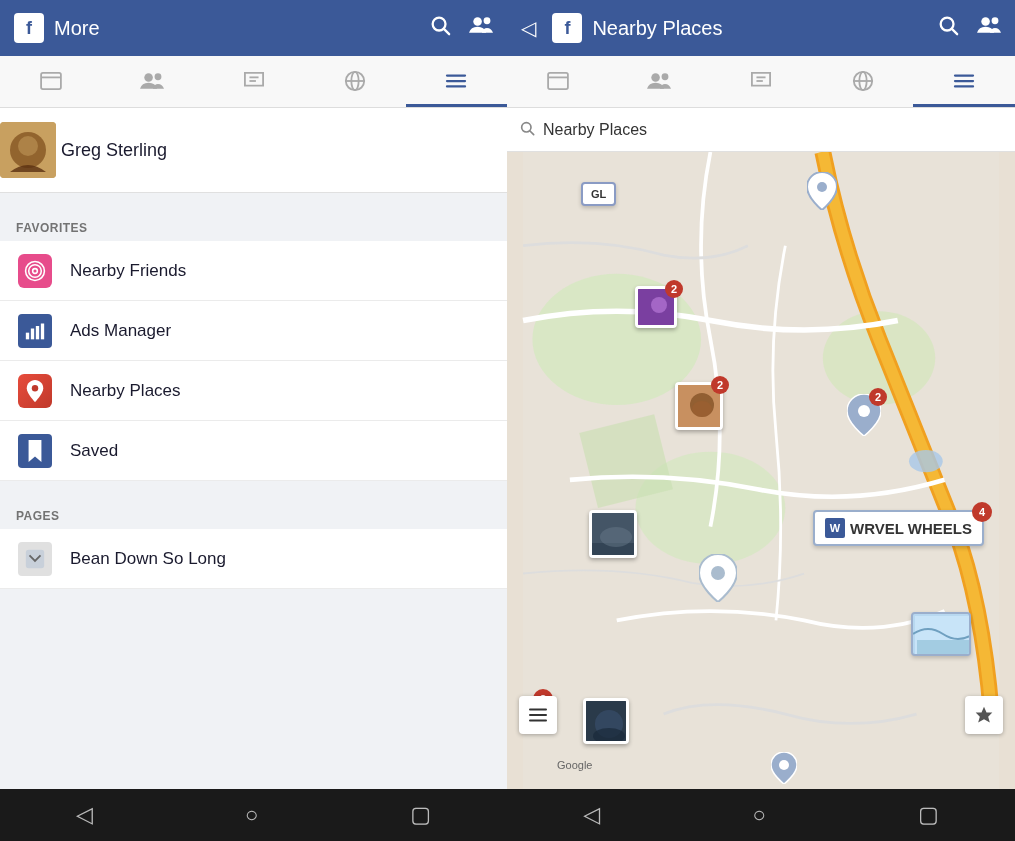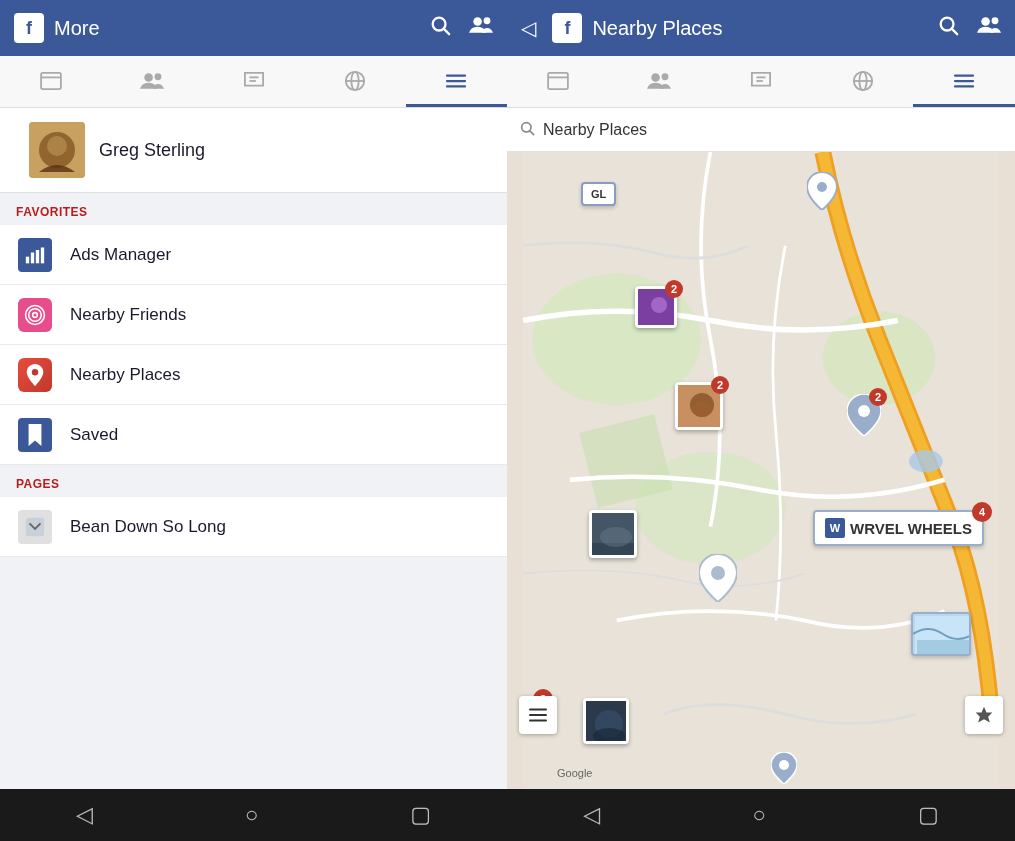--- a/index.html
+++ b/index.html
@@ -101,22 +101,22 @@
       right: 0;
       height: 3px;
       background: #3b5998;
     }
 
     
     .profile-row {
       background: white;
       display: flex;
       align-items: center;
-      padding: 14px 29px;
-      gap: 14px;
+      padding: 14px 0;
+      gap: 5px;
       border-bottom: 1px solid #e0e0e0;
     }
 
     .profile-avatar {
       width: 56px;
       height: 56px;
       border-radius: 4px;
       background: #c8a96e;
       display: flex;
       align-items: center;
@@ -126,24 +126,24 @@
     }
 
     .profile-name {
       font-size: 18px;
       font-weight: 500;
       color: #1a1a2e;
     }
 
     
     .section-label {
-      padding: 12px 16px 6px;
+      padding: 28px 16px 6px;
       font-size: 12px;
       font-weight: 700;
-      color: #b91c1c;
+      color: #737373;
       letter-spacing: 0.5px;
       background: #f0f2f5;
     }
 
     
     .menu-item {
       background: white;
       display: flex;
       align-items: center;
       padding: 0 16px;
@@ -498,43 +498,43 @@
       </div>
       <span class="profile-name">Greg Sterling</span>
     </div>
 
     <div class="section-label">FAVORITES</div>
 
 
 
     <div class="menu-item">
       <div class="menu-icon">
+        <div class="nearby-friends-icon-box">
+          <svg width="22" height="22" viewBox="0 0 28 28" fill="none" stroke="white" stroke-width="2">
+            <circle cx="14" cy="14" r="8"></circle>
+            <circle cx="14" cy="14" r="3"></circle>
+            <circle cx="14" cy="14" r="12"></circle>
+          </svg>
+        </div>
+      </div>
+      <span class="menu-label">Nearby Friends</span>
+    </div>
+
+    <div class="menu-item">
+      <div class="menu-icon">
         <div class="ads-icon-box">
           <svg width="20" height="18" viewBox="0 0 24 20" fill="white">
             <rect x="1" y="12" width="4" height="8"></rect>
             <rect x="7" y="7" width="4" height="13"></rect>
             <rect x="13" y="4" width="4" height="16"></rect>
             <rect x="19" y="1" width="4" height="19"></rect>
           </svg>
         </div>
       </div>
       <span class="menu-label">Ads Manager</span>
-    </div>
-
-    <div class="menu-item">
-      <div class="menu-icon">
-        <div class="nearby-friends-icon-box">
-          <svg width="22" height="22" viewBox="0 0 28 28" fill="none" stroke="white" stroke-width="2">
-            <circle cx="14" cy="14" r="8"></circle>
-            <circle cx="14" cy="14" r="3"></circle>
-            <circle cx="14" cy="14" r="12"></circle>
-          </svg>
-        </div>
-      </div>
-      <span class="menu-label">Nearby Friends</span>
     </div>
 
     <div class="menu-item">
       <div class="menu-icon">
         <div class="nearby-places-icon-box">
           <svg width="18" height="22" viewBox="0 0 18 24" fill="white">
             <path d="M9 0 C4 0 0 4 0 9 C0 15 9 24 9 24 C9 24 18 15 18 9 C18 4 14 0 9 0Z"></path>
             <circle cx="9" cy="9" r="3.5" fill="#c0392b"></circle>
           </svg>
         </div>
@@ -794,21 +794,21 @@
         <line x1="2" y1="17" x2="22" y2="17"></line>
       </svg>
     </div>
 
     <div class="map-overlay-btn location-btn">
       <svg width="20" height="20" viewBox="0 0 24 24" fill="#333">
         <path d="M12 2 L15 9 L22 9 L17 14 L19 21 L12 17 L5 21 L7 14 L2 9 L9 9 Z" fill="#555"></path>
       </svg>
     </div>
 
-    <div style="position:absolute;bottom:8px;left:50px;">
+    <div style="position:absolute;bottom:16px;left:50px;">
       <span style="font-size:11px;color:#666;">Google</span>
     </div>
 
   </div>
 
   <div class="bottom-nav-right">
     <span class="bottom-nav-icon">◁</span>
     <span class="bottom-nav-icon">○</span>
     <span class="bottom-nav-icon">▢</span>
   </div>

